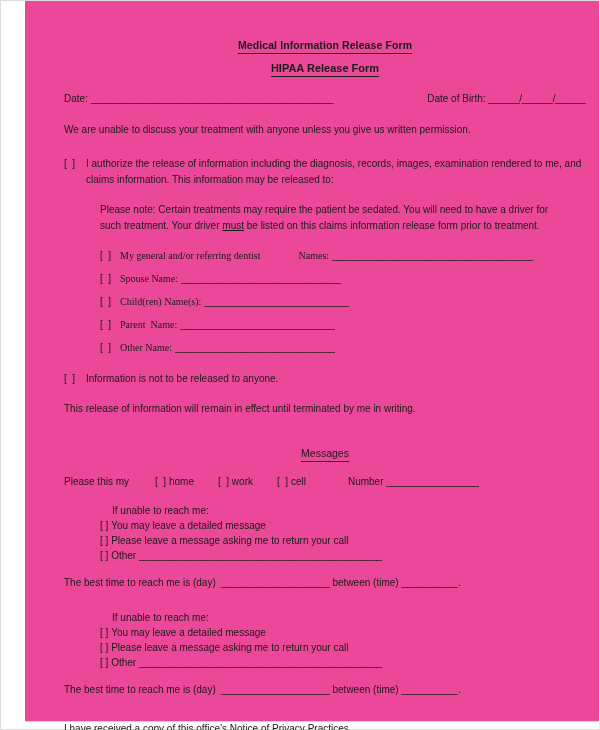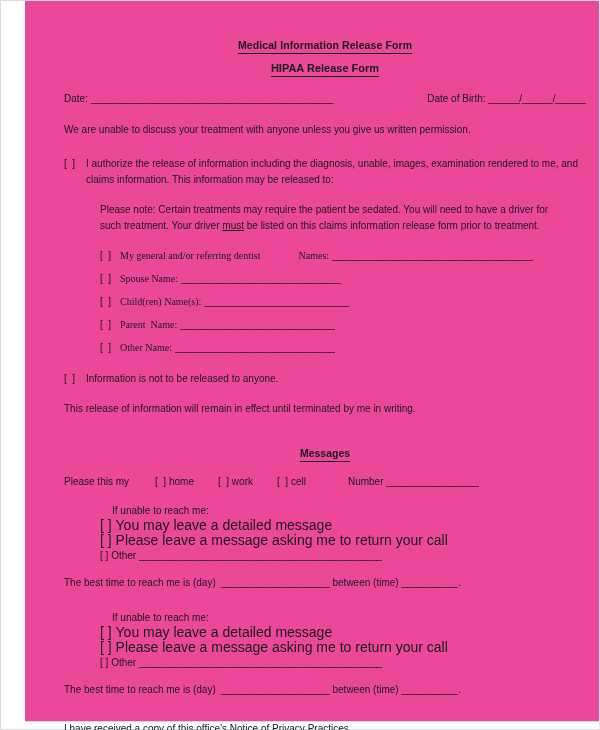--- a/index.html
+++ b/index.html
@@ -139,36 +139,36 @@
   .rl-box { width: 20px; white-space: pre; flex: 0 0 auto; }
   .rl-label { white-space: pre; flex: 0 0 auto; font-family: Liberation Serif, serif; }
   .rl-spacer { flex: 0 0 auto; }
 
   .center-head {
     text-align: center;
   }
   .section-head {
     display: inline-block;
     font-size: 10.5px;
-    font-weight: bold;
+    font-weight: normal;
     border-bottom: 1px solid #1a1a1a;
     line-height: 16px;
   }
 
   .call-row {
     display: flex;
     align-items: baseline;
     font-size: 10px;
     white-space: nowrap;
   }
   .call-opt { white-space: pre; }
 
   .msg-sub {
     margin-left: 36px;
-    font-size: 14px;
+    font-size: 10px;
     line-height: 15px;
     white-space: nowrap;
   }
   .msg-sub-other {
     display: flex;
     align-items: baseline;
     margin-left: 36px;
     font-size: 10px;
     line-height: 15px;
     white-space: nowrap;
@@ -206,21 +206,21 @@
       </div>
 
       <div class="gap-18"></div>
 
       <div class="para">We are unable to discuss your treatment with anyone unless you give us written permission.</div>
 
       <div class="gap-18"></div>
 
       <div class="cb-item">
         <span class="cb-box">[  ]</span>
-        <span class="cb-text">I authorize the release of information including the diagnosis, unable, images, examination rendered to me, and claims information. This information may be released to:</span>
+        <span class="cb-text">I authorize the release of information including the diagnosis, records, images, examination rendered to me, and claims information. This information may be released to:</span>
       </div>
 
       <div class="gap-14"></div>
 
       <div class="indent-note">
         <span>Please note: Certain treatments may require the patient be sedated. You will need to have a driver for such treatment. Your driver </span><span class="u">must</span><span> be listed on this claims information release form prior to treatment.</span>
       </div>
 
       <div class="release-list">
 

